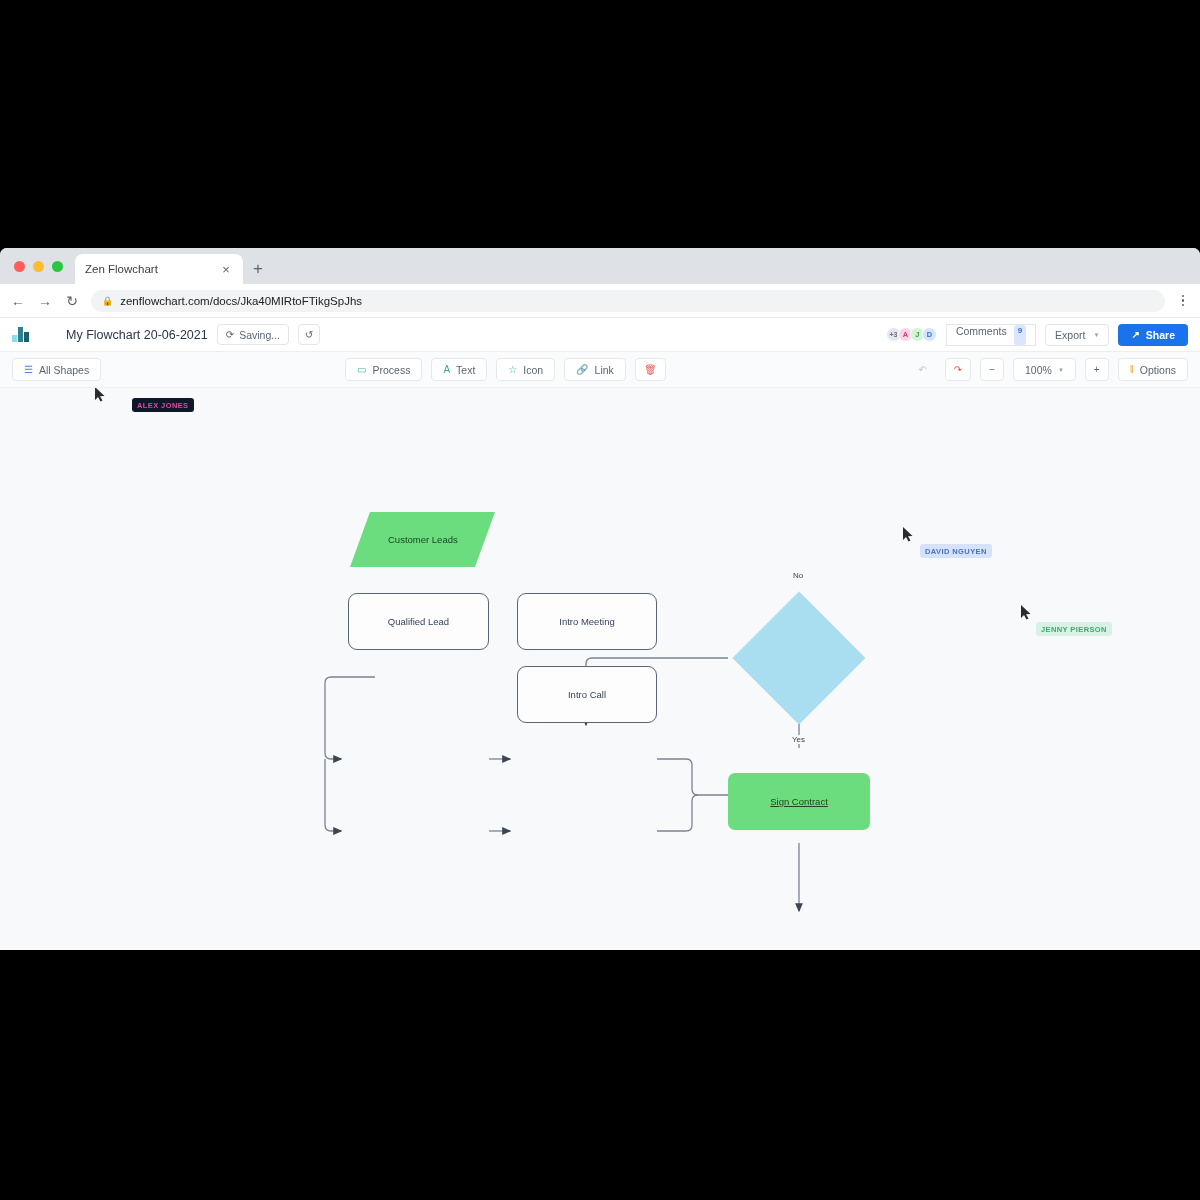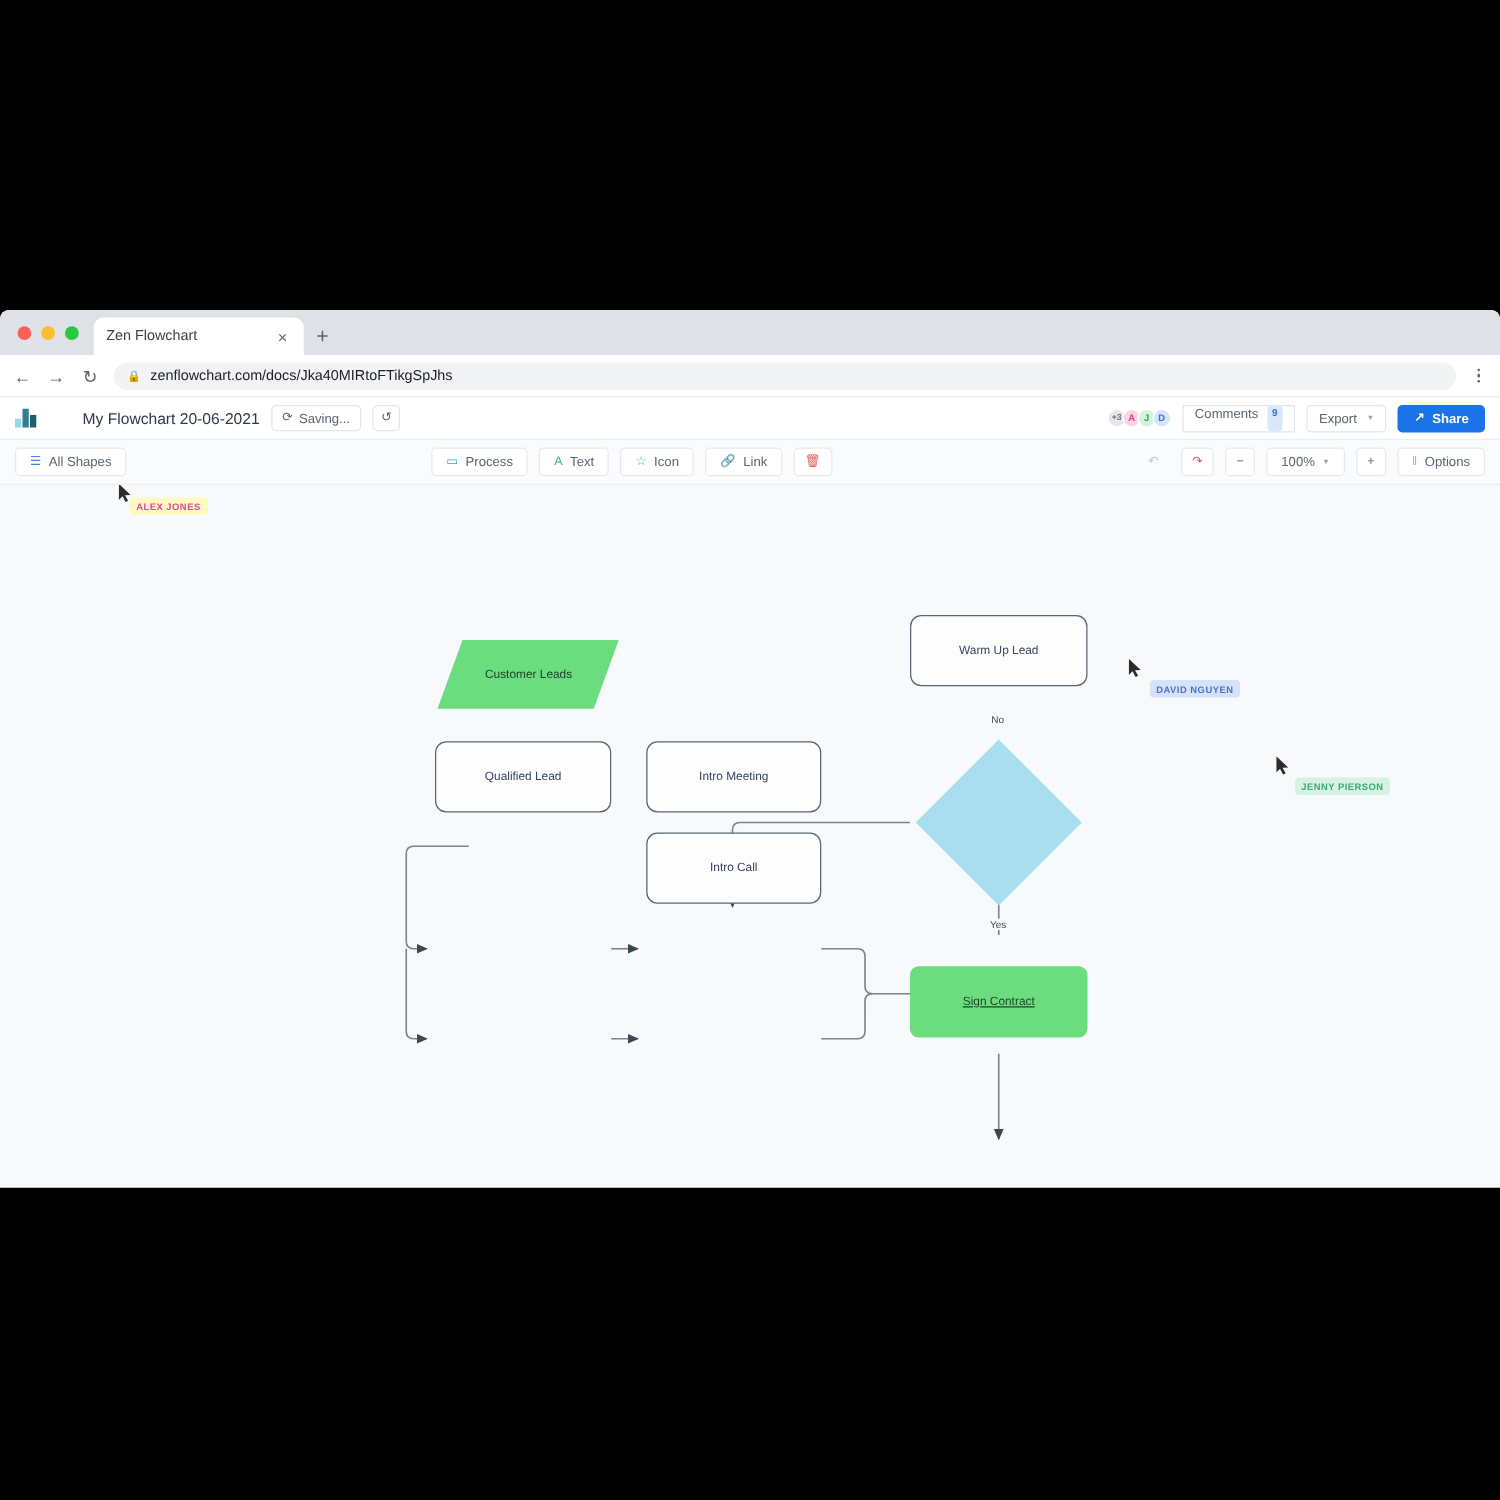--- a/index.html
+++ b/index.html
@@ -230,21 +230,21 @@
   .cursor { position: absolute; }
   .cursor svg { display: block; }
   .cur-label {
     position: absolute;
     font-size: 7.5px; font-weight: bold;
     letter-spacing: 0.4px;
     padding: 2.5px 5px;
     border-radius: 3px;
     white-space: nowrap;
   }
-  .lbl-pink  { background: #fef9c3; color: #e0489a; }
+  .lbl-pink  { background: #0f172a; color: #e0489a; margin-left: 28px; }
   .lbl-blue  { background: #d6e2f9; color: #4a72c4; }
   .lbl-green { background: #d7f2e3; color: #3ca777; }
 </style>
 </head>
 <body>
 
 <div id="browser-window">
 
   <div class="tabstrip">
     <div class="traffic">
@@ -404,23 +404,20 @@
 
 
     <div class="node rect" style="left: 517px; top: 205px; width: 140px; height: 57px;">
       <span>Intro Meeting</span>
     </div>
 
     <div class="node rect" style="left: 517px; top: 278px; width: 140px; height: 57px;">
       <span>Intro Call</span>
     </div>
 
-    <div class="node rect" style="left: 728px; top: 104px; width: 142px; height: 57px;">
-      <span>Warm Up Lead</span>
-    </div>
 
     <div class="diamond" style="left: 752px; top: 223px; width: 94px; height: 94px;"></div>
 
     <div class="node green-rect" style="left: 728px; top: 385px; width: 142px; height: 57px;">
       <span>Sign Contract</span>
     </div>
 
     <span class="edge-label" style="left: 790px; top: 183px;">No</span>
     <span class="edge-label" style="left: 789px; top: 347px;">Yes</span>
 

